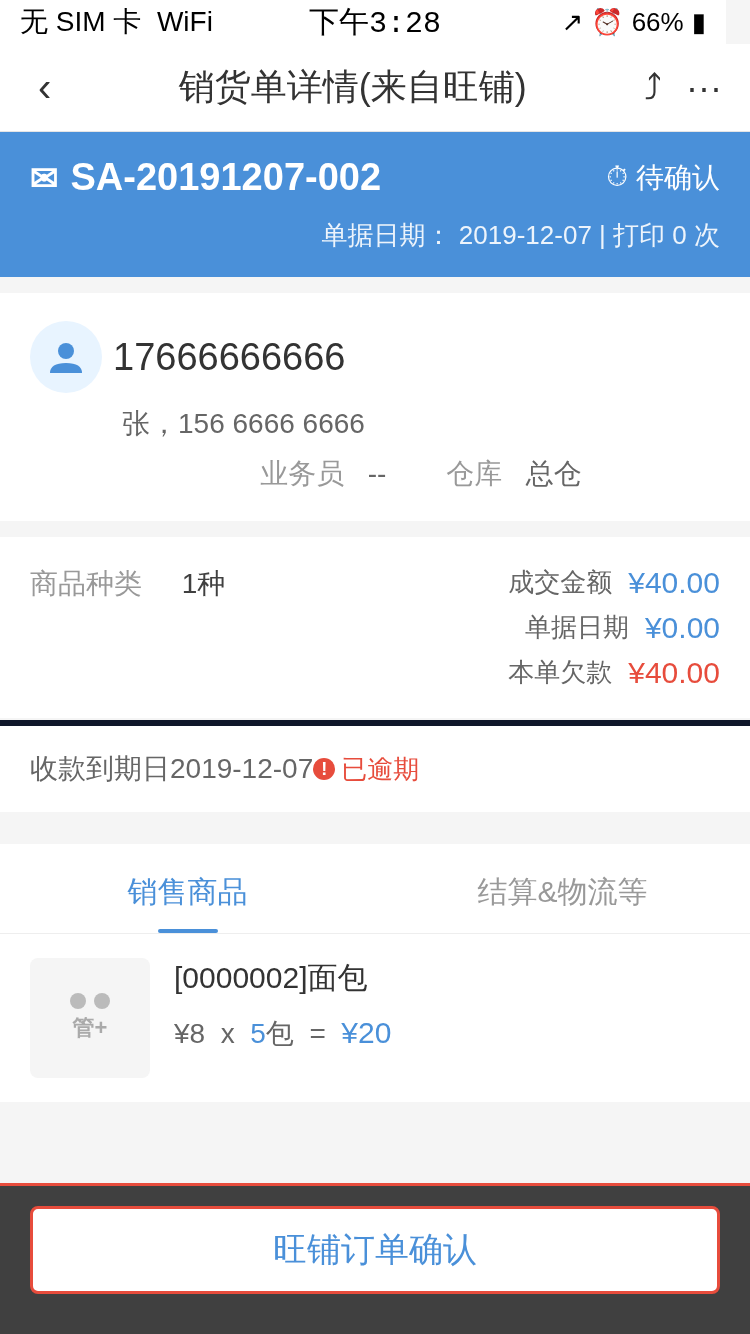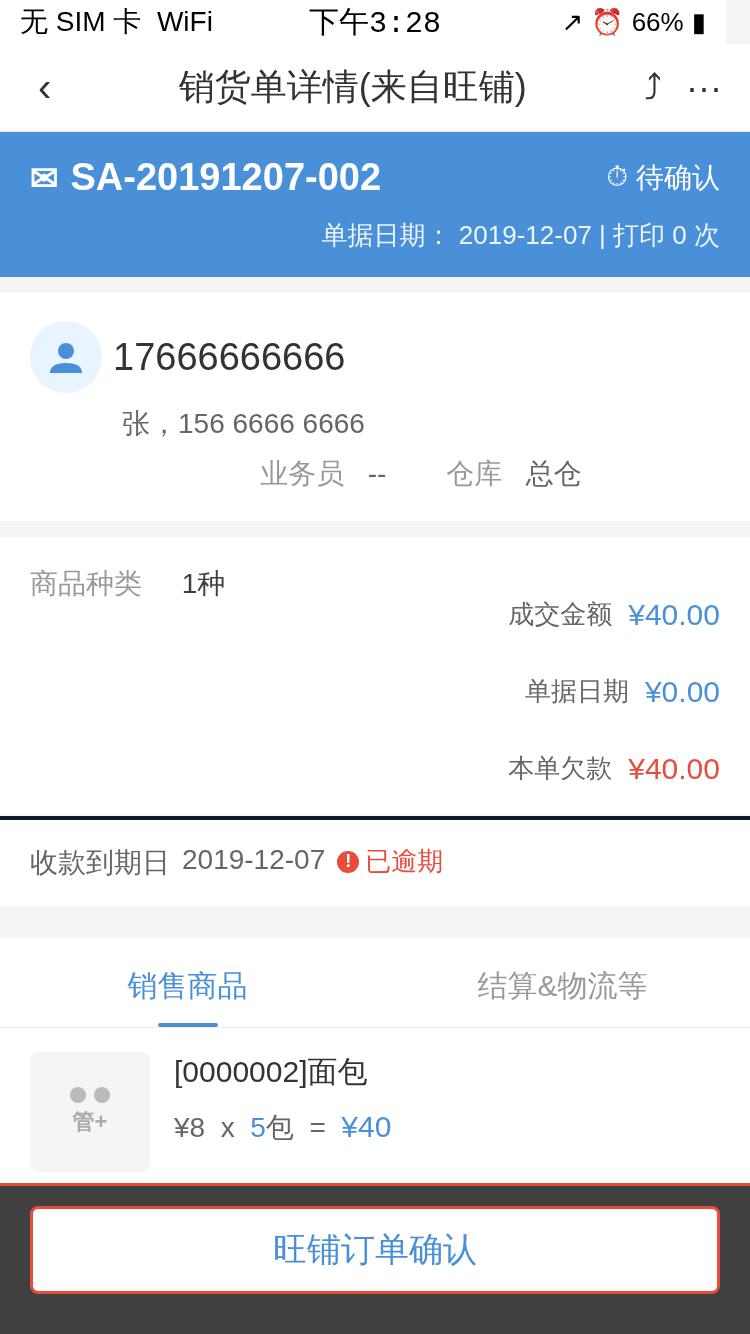--- a/index.html
+++ b/index.html
@@ -188,37 +188,35 @@
       display: flex;
       flex-direction: column;
       align-items: flex-end;
       gap: 10px;
     }
     .summary-item {
       display: flex;
       align-items: center;
       gap: 16px;
       font-size: 26px;
-      margin-top: 32px;
     }
     .summary-item-label { color: #666; }
     .amount-blue { color: #4a90d9; font-size: 30px; }
     .amount-red { color: #e74c3c; font-size: 30px; }
 
     
     .due-card {
       background: #fff;
       padding: 24px 30px;
       margin-top: 2px;
       display: flex;
-      align-items: flex-start;
-      gap: 12px;
+      align-items: center;
       font-size: 28px;
       color: #666;
-      border-top: 4px solid #0f172a;
+      border-top: 6px solid #0f172a;
     }
     .overdue-badge {
       background: transparent;
       color: #e74c3c;
       font-size: 26px;
       display: flex;
       align-items: center;
       gap: 6px;
     }
     .overdue-dot {
@@ -480,21 +478,21 @@
     </div>
     <div class="product-info">
       <div class="product-name">
         <span>[0000002]</span><span>面包</span>
       </div>
       <div class="product-price">
         <span>¥8</span>
         &nbsp;x&nbsp;
         <span class="qty">5</span><span>包</span>
         &nbsp;=&nbsp;
-        <span class="total">¥40</span>
+        <span class="total">¥20</span>
       </div>
     </div>
   </div>
 </div>
 
 <div class="empty-area"></div>
 
 <div class="bottom-action">
   <button class="confirm-btn">旺铺订单确认</button>
 </div>

